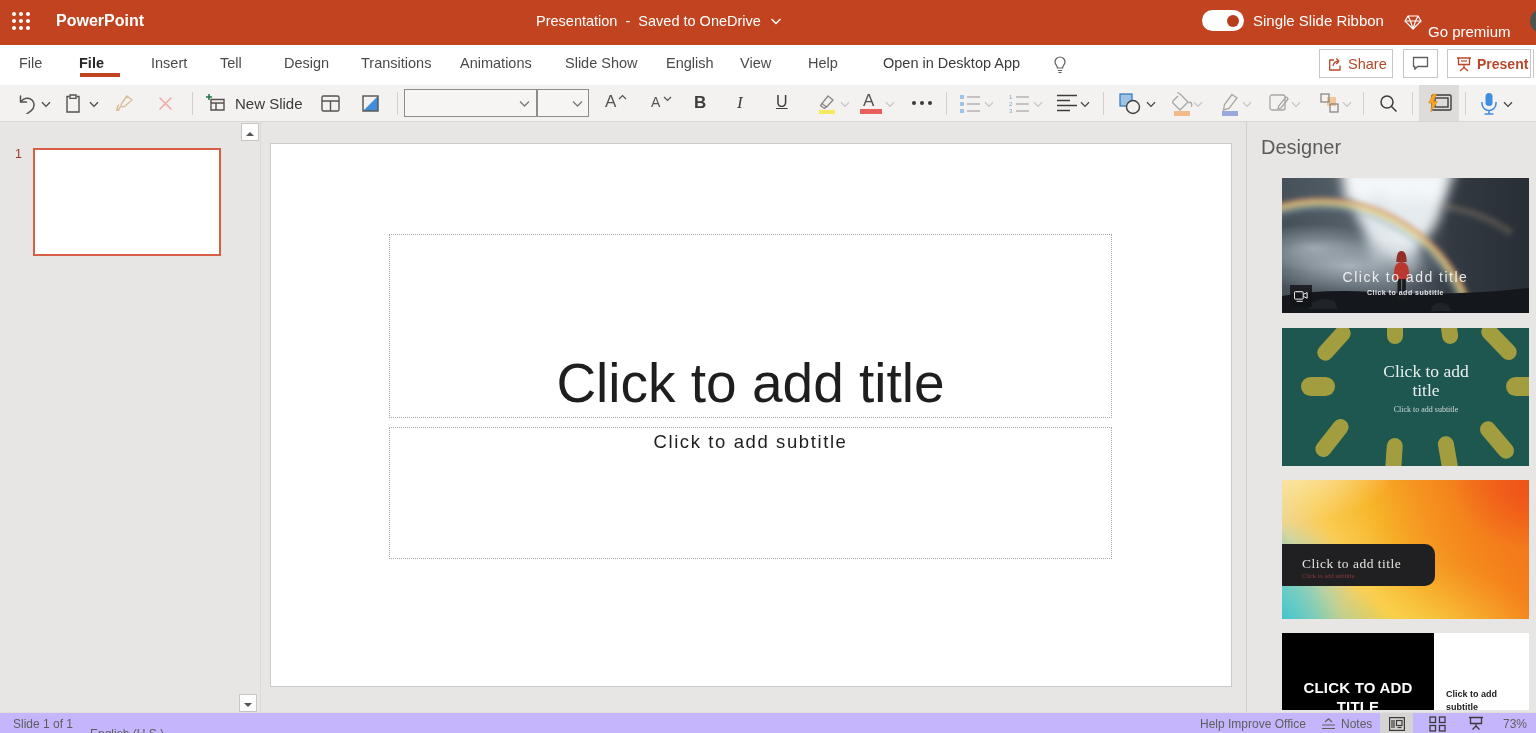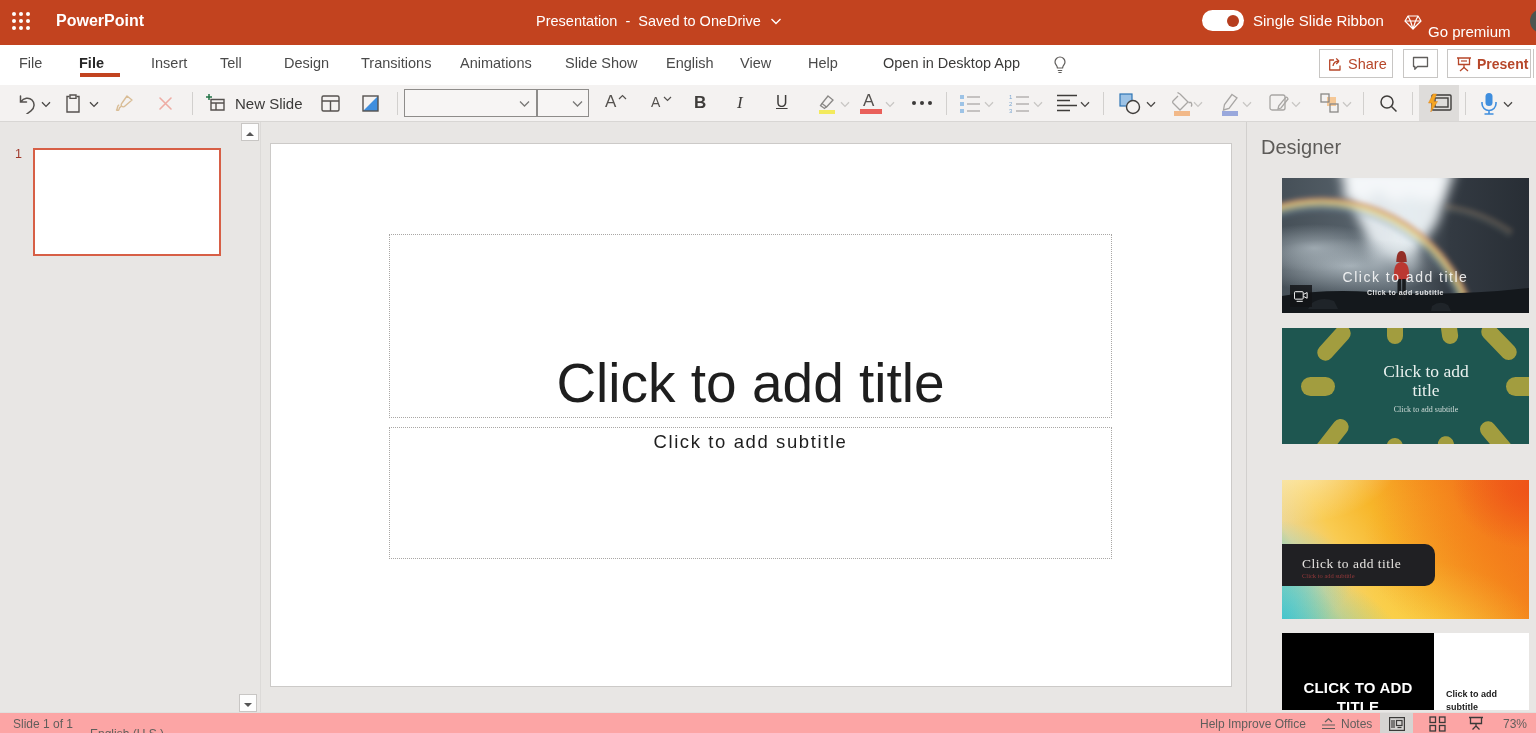--- a/index.html
+++ b/index.html
@@ -10,21 +10,21 @@
   #hdr { position:absolute; left:0; top:0; width:1536px; height:45px; background:#c2431f; }
   #hdr .t { color:#fff; }
   
   #menu { position:absolute; left:0; top:45px; width:1536px; height:40px; background:#ffffff; }
   .mi { position:absolute; top:0; height:40px; line-height:36px; font-size:14.5px; color:#4a4a4a; }
   
   #tb { position:absolute; left:0; top:85px; width:1536px; height:37px; background:#f4f2f1; border-bottom:1px solid #d8d6d4; }
   .sep { position:absolute; top:7px; width:1px; height:23px; background:#d2d0ce; }
   .chev { position:absolute; top:16px; }
   
-  #status { position:absolute; left:0; top:712px; width:1536px; height:21px; background:#fca5a5; border-top:1px solid #e1dfdd; font-size:12px; color:#605e5c; }
+  #status { position:absolute; left:0; top:712px; width:1536px; height:21px; background:#c4b5fd; border-top:1px solid #e1dfdd; font-size:12px; color:#605e5c; }
   
   #page { position:absolute; left:270px; top:143px; width:962px; height:544px; background:#fff; border:1px solid #cccac8; }
   .ph { position:absolute; border:1px dotted #a9a7a5; }
   
   #dpanel { position:absolute; left:1246px; top:122px; width:290px; height:590px; border-left:1px solid #d2d0ce; }
   .thumb { position:absolute; left:35px; width:247px; overflow:hidden; }
   .scrollbtn { position:absolute; width:18px; height:18px; background:#fdfdfd; border:1px solid #c8c6c4; text-align:center; }
 </style>
 </head>
 <body>
@@ -404,21 +404,21 @@
       <div class="abs" style="left:8px;top:107px;width:22px;height:22px;background:rgba(18,20,22,0.82);"></div>
       <svg class="abs" style="left:12px;top:113px" width="14" height="11" viewBox="0 0 16 12">
         <g stroke="#fff" stroke-width="1.1" fill="none">
           <rect x="0.5" y="0.5" width="10" height="8.5" rx="1"></rect>
           <path d="M11 3.5 L15 1.5 V8 L11 6"></path>
           <path d="M3 11.5 h7"></path>
         </g>
       </svg>
     </div>
 
-    <div class="thumb" id="th2" style="top:206px;height:116px;background:#1e5650;">
+    <div class="thumb" id="th2" style="top:206px;height:138px;background:#1e5650;">
       <svg class="abs" style="left:0;top:0" width="247" height="138" viewBox="0 0 247 138">
         <g fill="#a29d3f">
           <rect x="44" y="-6" width="16" height="42" rx="8" transform="rotate(42 52 15)"></rect>
           <rect x="105" y="-14" width="16" height="30" rx="8"></rect>
           <rect x="159" y="-16" width="16" height="32" rx="8" transform="rotate(-8 167 0)"></rect>
           <rect x="209" y="-8" width="16" height="44" rx="8" transform="rotate(-44 217 14)"></rect>
           <rect x="19" y="49" width="34" height="19" rx="9.5"></rect>
           <rect x="224" y="49" width="34" height="19" rx="9.5"></rect>
           <rect x="42" y="88" width="16" height="44" rx="8" transform="rotate(38 50 110)"></rect>
           <rect x="104" y="110" width="16" height="38" rx="8" transform="rotate(4 112 129)"></rect>

